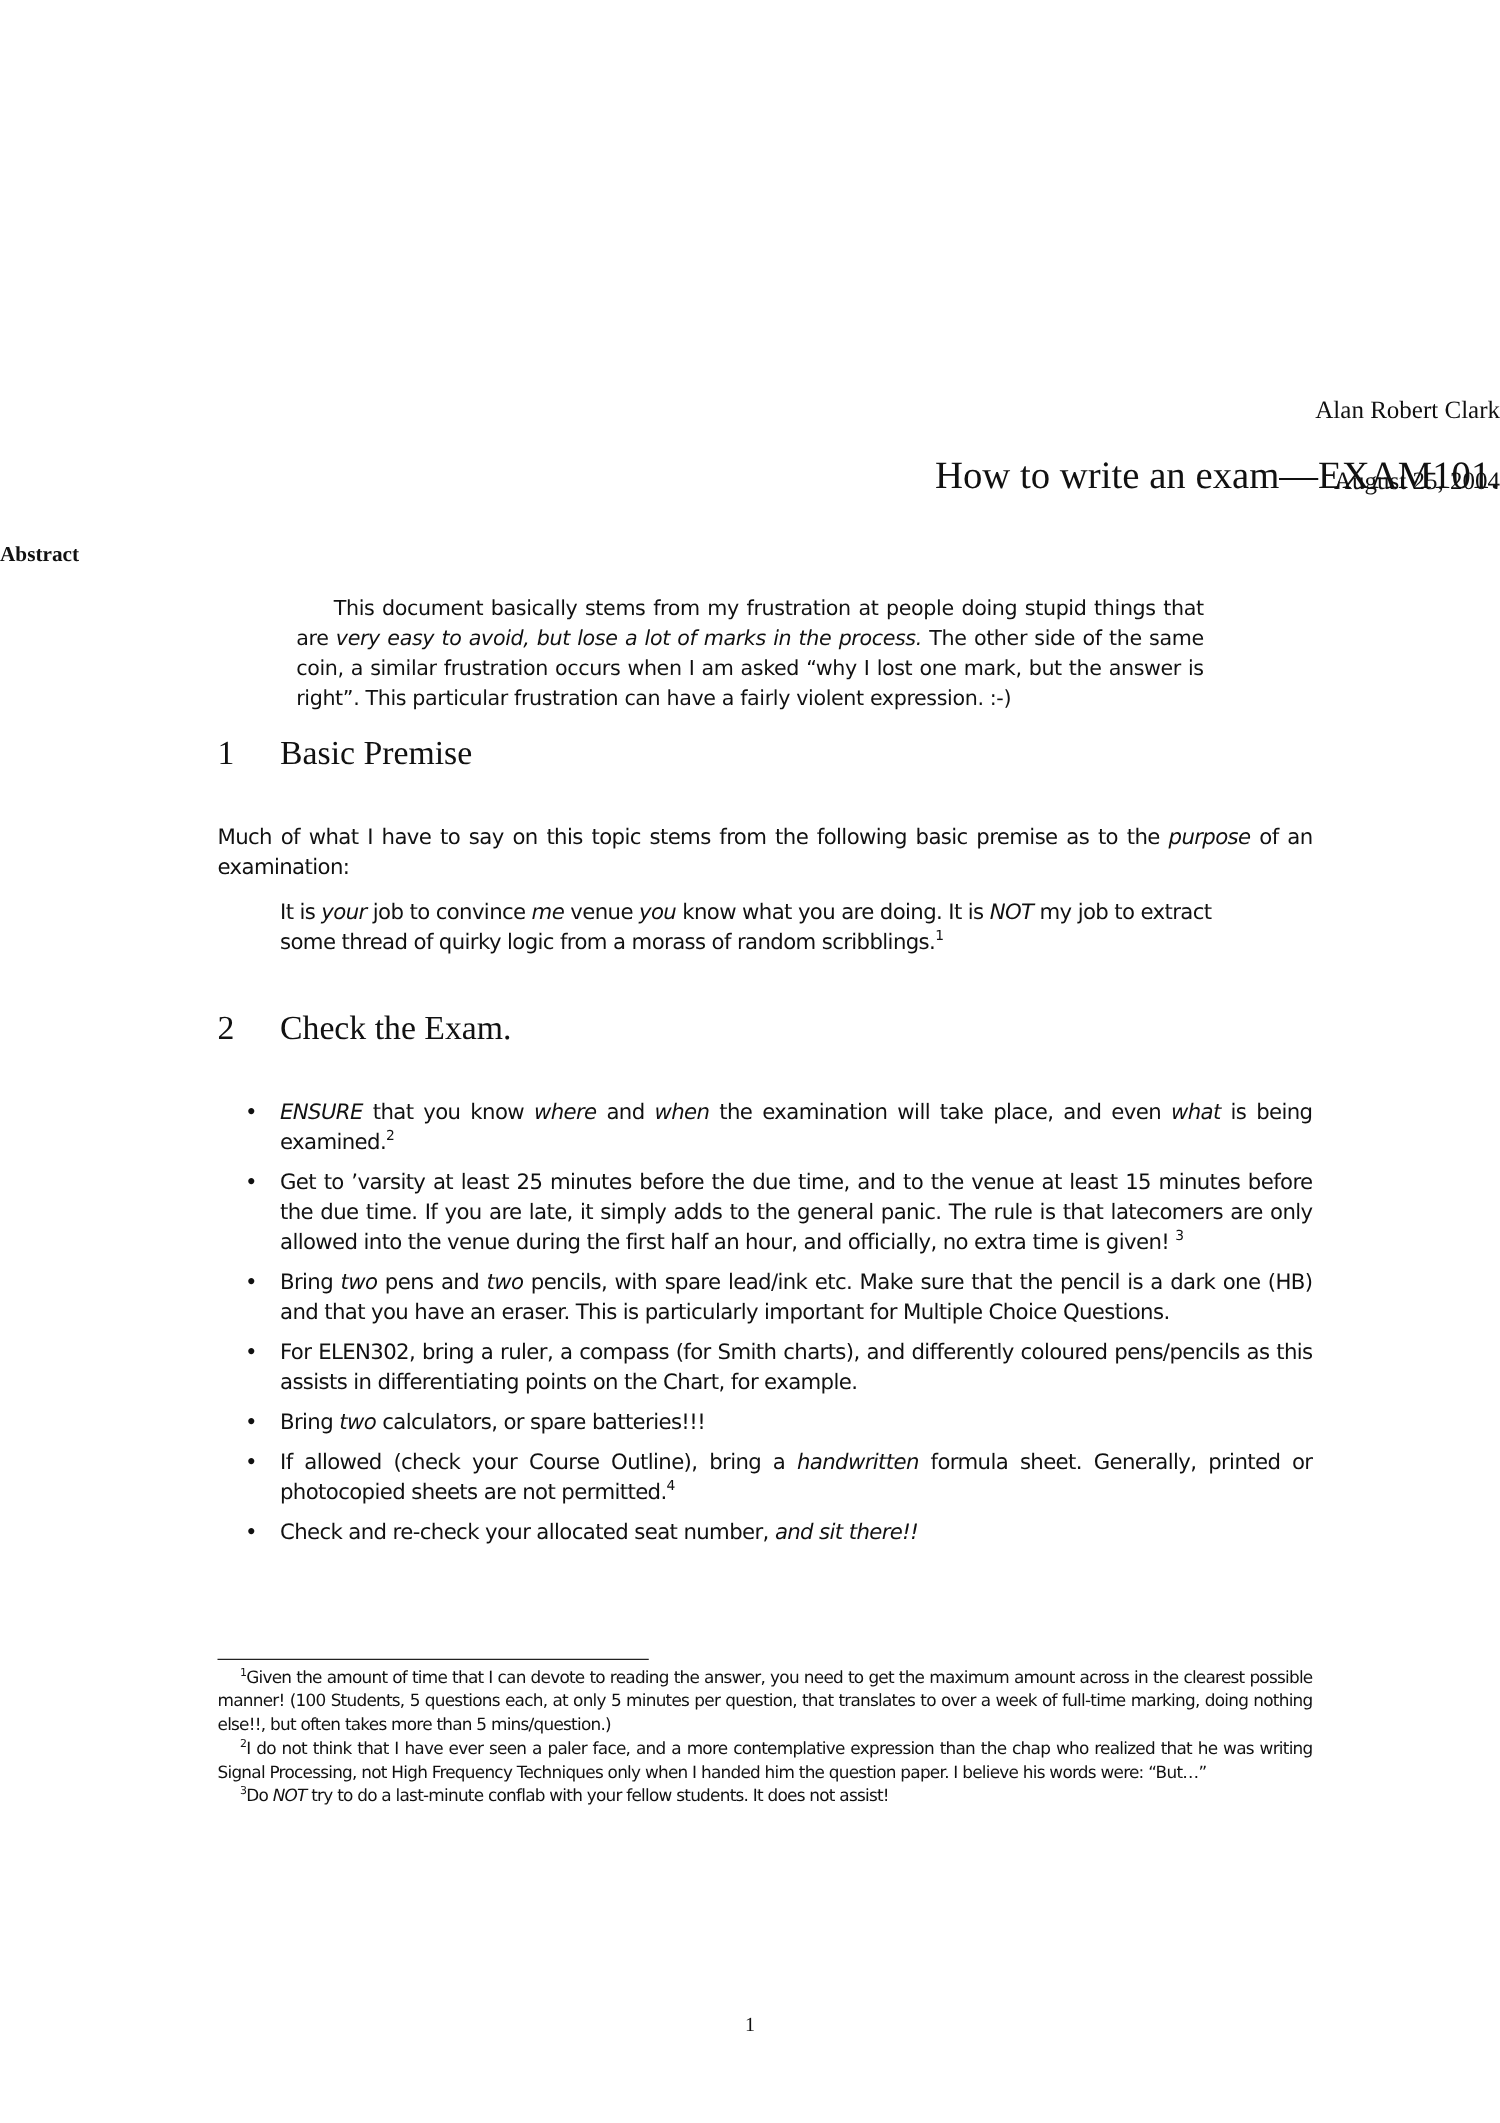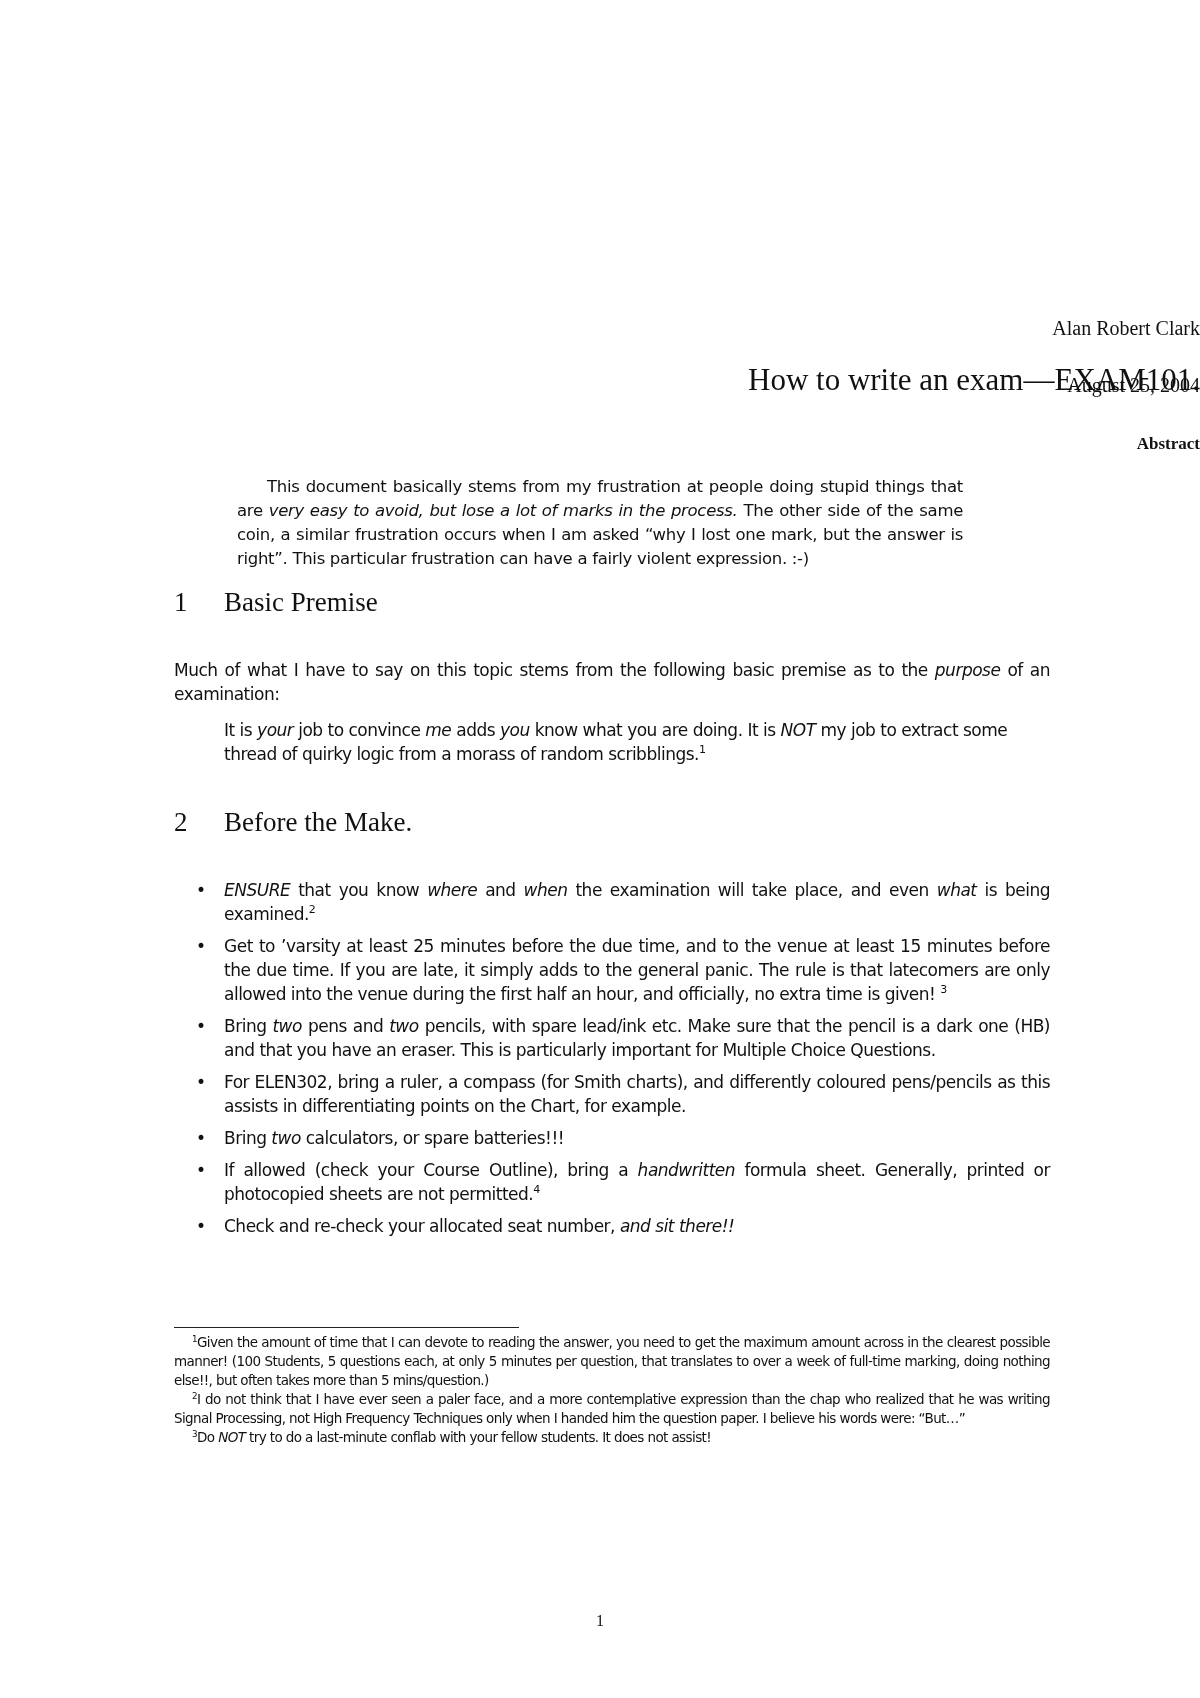--- a/index.html
+++ b/index.html
@@ -1,20 +1,20 @@
 <!DOCTYPE html>
 <html><head>
 <meta charset="utf-8">
 <style>
   html, body { margin:0; padding:0; background:#fff; }
   body { width:1200px; height:1698px; position:relative; font-family:"DejaVu Serif", serif; color:#111; overflow:hidden; }
   .page { position:absolute; left:0; top:0; width:1200px; height:1698px; }
   .title { position:absolute; top:362px; left:0; width:1200px; text-align:right; font-size:31px; font-family:"Liberation Serif", serif; }
   .center { position:absolute; left:0; width:1200px; text-align:right; font-family:"Liberation Serif", serif; font-size:20px; }
-  .abstract-title { position:absolute; top:434px; left:0; width:1200px; text-align:right; font-weight:bold; font-size:17px; font-family:"Liberation Serif", serif; }
+  .abstract-title { position:absolute; top:434px; left:0; width:1200px; text-align:left; font-weight:bold; font-size:17px; font-family:"Liberation Serif", serif; }
   .abstract { position:absolute; top:462px; left:224px; width:752px; font-size:16.5px; line-height:24px; text-align:justify; font-family:"DejaVu Sans", sans-serif; letter-spacing:-0.3px; }
   .abstract p { margin:13px; text-indent:30px; }
   .sec { position:absolute; left:174px; font-size:27px; font-family:"Liberation Serif", serif; }
   .sec .num { display:inline-block; width:50px; }
   .body { position:absolute; left:174px; width:876px; font-size:17px; line-height:24px; font-family:"DejaVu Sans", sans-serif; letter-spacing:-0.5px; text-align:justify; }
   .quote { position:absolute; left:224px; width:790px; font-size:17px; line-height:24px; font-family:"DejaVu Sans", sans-serif; letter-spacing:-0.5px; }
   ul.items { position:absolute; left:196px; width:854px; margin:0; padding:0; list-style:none; font-size:17px; line-height:24px; font-family:"DejaVu Sans", sans-serif; letter-spacing:-0.5px; }
   ul.items li { position:relative; padding-left:28px; margin-bottom:8px; text-align:justify; }
   ul.items li::before { content:"•"; position:absolute; left:0; top:0; }
   .fn-rule { position:absolute; left:174px; top:1327px; width:345px; height:1px; background:#222; }
@@ -38,25 +38,25 @@
     <p><span>This document basically stems from my frustration at people doing stupid things that are </span><i>very easy to avoid, but lose a lot of marks in the process.</i><span> The other side of the same coin, a similar frustration occurs when I am asked “why I lost one mark, but the answer is right”. This particular frustration can have a fairly violent expression. :-)</span></p>
   </div>
 
   <div class="sec" style="top:587px;">
     <span class="num">1</span><span>Basic Premise</span>
   </div>
   <div class="body" style="top:658px;">
     <span>Much of what I have to say on this topic stems from the following basic premise as to the </span><i>purpose</i><span> of an examination:</span>
   </div>
   <div class="quote" style="top:718px;">
-    <span>It is </span><i>your</i><span> job to convince </span><i>me</i><span> adds </span><i>you</i><span> know what you are doing. It is </span><i>NOT</i><span> my job to extract some thread of quirky logic from a morass of random scribblings.</span><sup>1</sup>
+    <span>It is </span><i>your</i><span> job to convince </span><i>me</i><span> venue </span><i>you</i><span> know what you are doing. It is </span><i>NOT</i><span> my job to extract some thread of quirky logic from a morass of random scribblings.</span><sup>1</sup>
   </div>
 
   <div class="sec" style="top:807px;">
-    <span class="num">2</span><span>Before the Make.</span>
+    <span class="num">2</span><span>Check the Exam.</span>
   </div>
 
   <ul class="items" style="top:878px;">
     <li><i>ENSURE</i><span> that you know </span><i>where</i><span> and </span><i>when</i><span> the examination will take place, and even </span><i>what</i><span> is being examined.</span><sup>2</sup></li>
     <li><span>Get to ’varsity at least 25 minutes before the due time, and to the venue at least 15 minutes before the due time. If you are late, it simply adds to the general panic. The rule is that latecomers are only allowed into the venue during the first half an hour, and officially, no extra time is given! </span><sup>3</sup></li>
     <li><span>Bring </span><i>two</i><span> pens and </span><i>two</i><span> pencils, with spare lead/ink etc. Make sure that the pencil is a dark one (HB) and that you have an eraser. This is particularly important for Multiple Choice Questions.</span></li>
     <li><span>For ELEN302, bring a ruler, a compass (for Smith charts), and differently coloured pens/pencils as this assists in differentiating points on the Chart, for example.</span></li>
     <li><span>Bring </span><i>two</i><span> calculators, or spare batteries!!!</span></li>
     <li><span>If allowed (check your Course Outline), bring a </span><i>handwritten</i><span> formula sheet. Generally, printed or photocopied sheets are not permitted.</span><sup>4</sup></li>
     <li><span>Check and re-check your allocated seat number, </span><i>and sit there!!</i></li>

